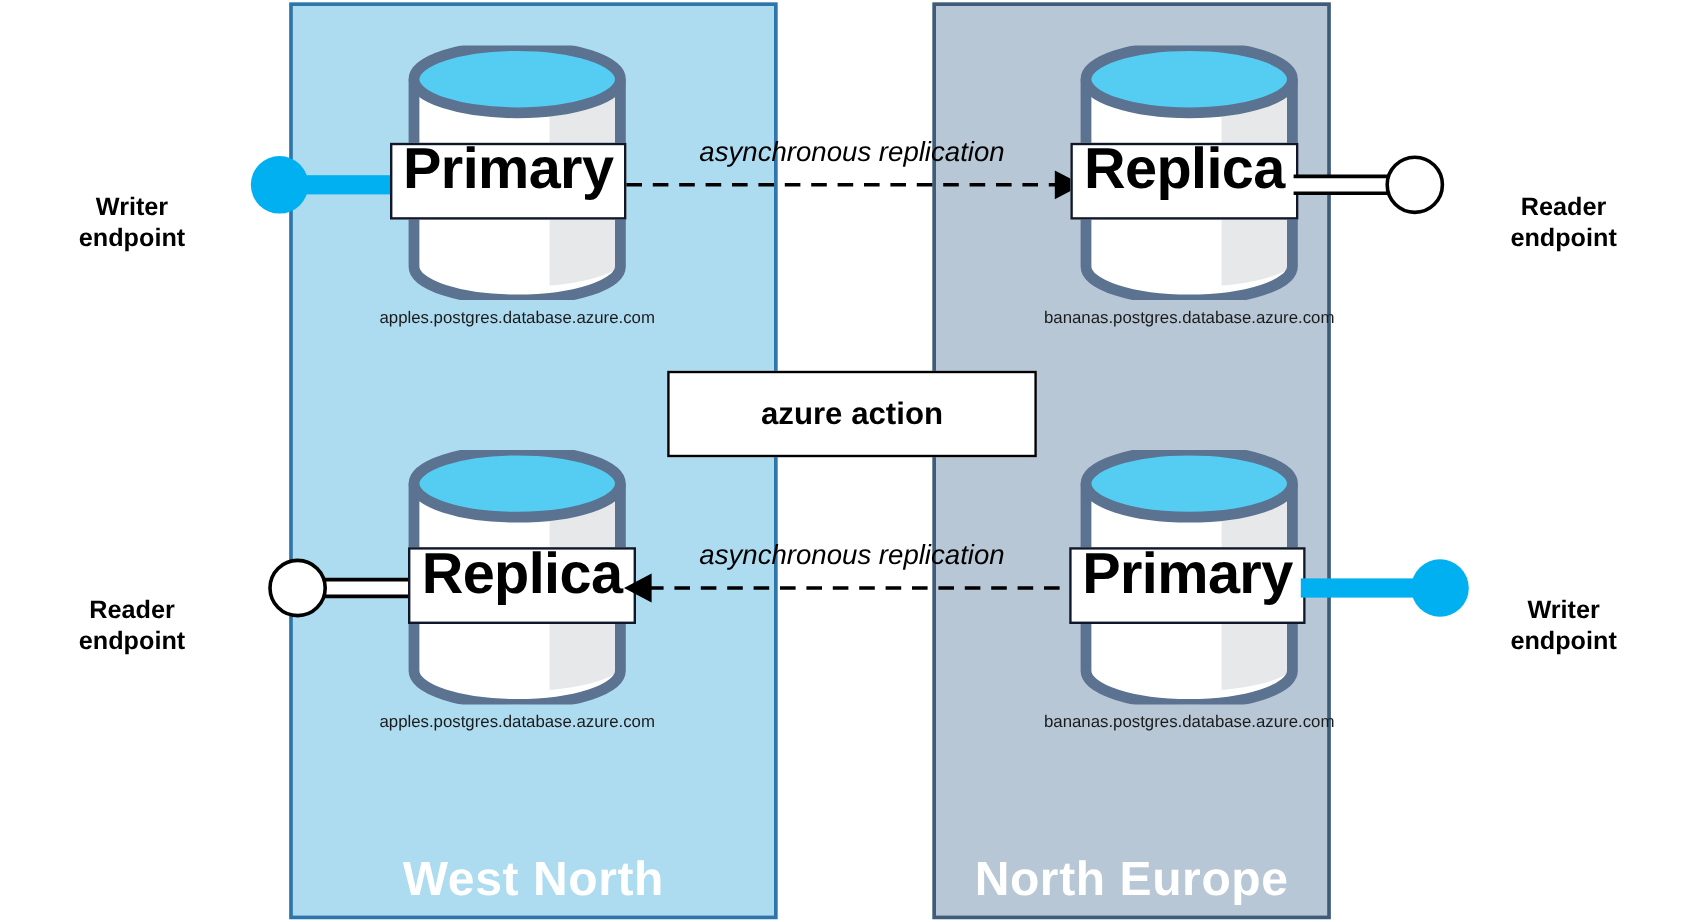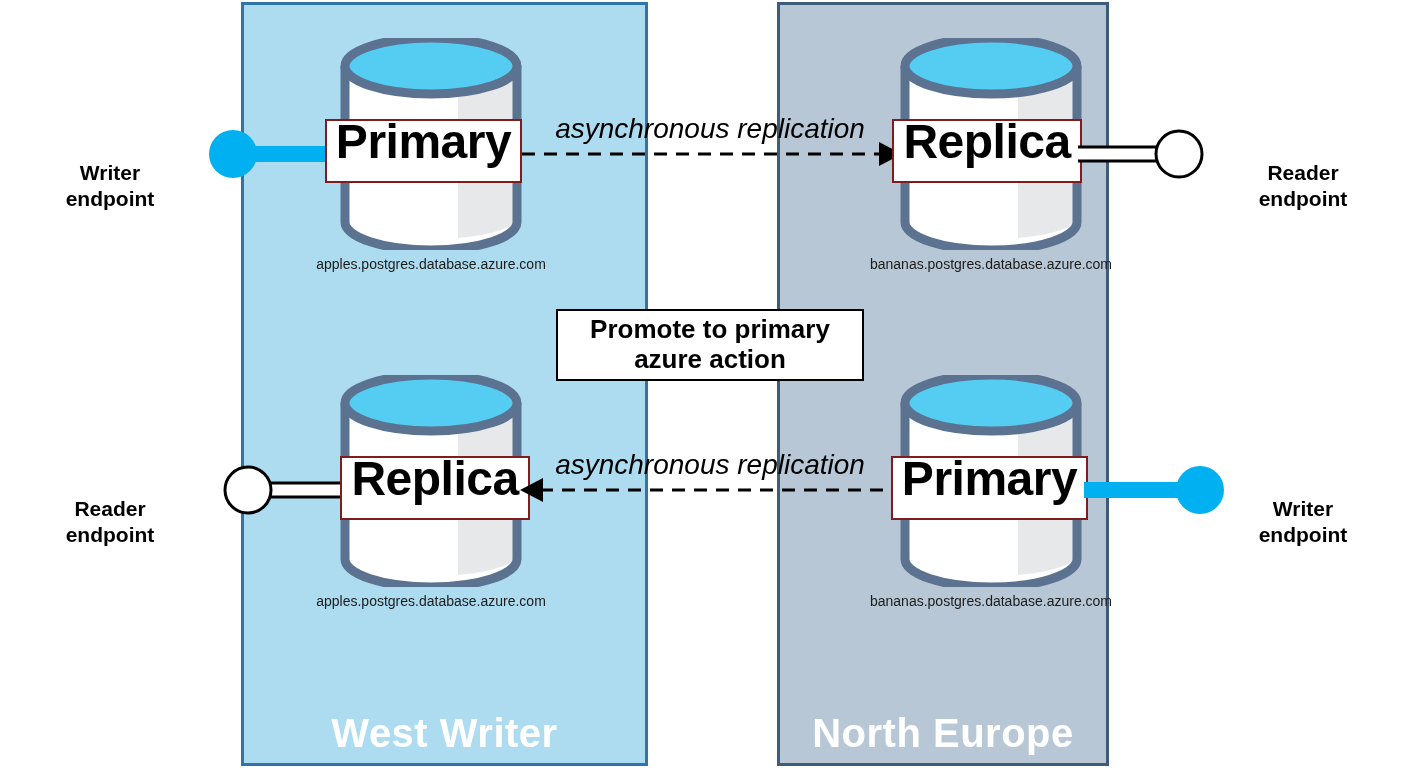--- a/index.html
+++ b/index.html
@@ -69,21 +69,21 @@
     font-size: 14px;
     color: #1b1b1b;
     font-family: "Liberation Sans", sans-serif;
     white-space: nowrap;
   }
 
   
   .role-box {
     position: absolute;
     background: #ffffff;
-    border: 2px solid #7f1d1d;
+    border: 2px solid #0f172a;
     box-sizing: border-box;
     display: flex;
     align-items: center;
     justify-content: center;
     font-weight: bold;
     font-size: 48px;
     color: #000000;
     line-height: 1;
     letter-spacing: -0.5px;
     font-family: "Liberation Sans", sans-serif;
@@ -125,33 +125,33 @@
     position: absolute;
   }
   .connector svg { display: block; overflow: visible; }
 
   
   .repl-label {
     position: absolute;
     width: 420px;
     text-align: center;
     font-style: italic;
-    font-size: 28px;
+    font-size: 23px;
     color: #000000;
     font-family: "Liberation Sans", sans-serif;
     white-space: nowrap;
   }
 </style>
 </head>
 <body>
 
 <div id="stage">
 
   <div class="region-panel region-west">
-    <div class="region-label">West Writer</div>
+    <div class="region-label">West North</div>
   </div>
 
   <div class="region-panel region-north">
     <div class="region-label">North Europe</div>
   </div>
 
   <div class="connector" style="left:205px; top:126px;">
     <svg width="145" height="60" viewBox="0 0 145 60">
       <rect x="26" y="20" width="116" height="16" fill="#00B0F0"></rect>
       <circle cx="28" cy="28" r="24" fill="#00B0F0"></circle>
@@ -207,21 +207,20 @@
     </svg>
   </div>
 
   <div class="endpoint-label" style="left:1213px; top:120px;">
     <div>Reader</div>
     <div>endpoint</div>
   </div>
 
   <div class="action-box" style="left:556px; top:309px; width:308px; height:72px;">
     <div>
-      <div>Promote to primary</div>
       <div>azure action</div>
     </div>
   </div>
 
   <div class="connector" style="left:222px; top:462px;">
     <svg width="140" height="60" viewBox="0 0 140 60">
       <rect x="26" y="21" width="112" height="14" fill="#FFFFFF" stroke="none"></rect>
       <line x1="26" y1="21" x2="138" y2="21" stroke="#000000" stroke-width="3"></line>
       <line x1="26" y1="35" x2="138" y2="35" stroke="#000000" stroke-width="3"></line>
       <circle cx="26" cy="28" r="23" fill="#FFFFFF" stroke="#000000" stroke-width="3"></circle>

